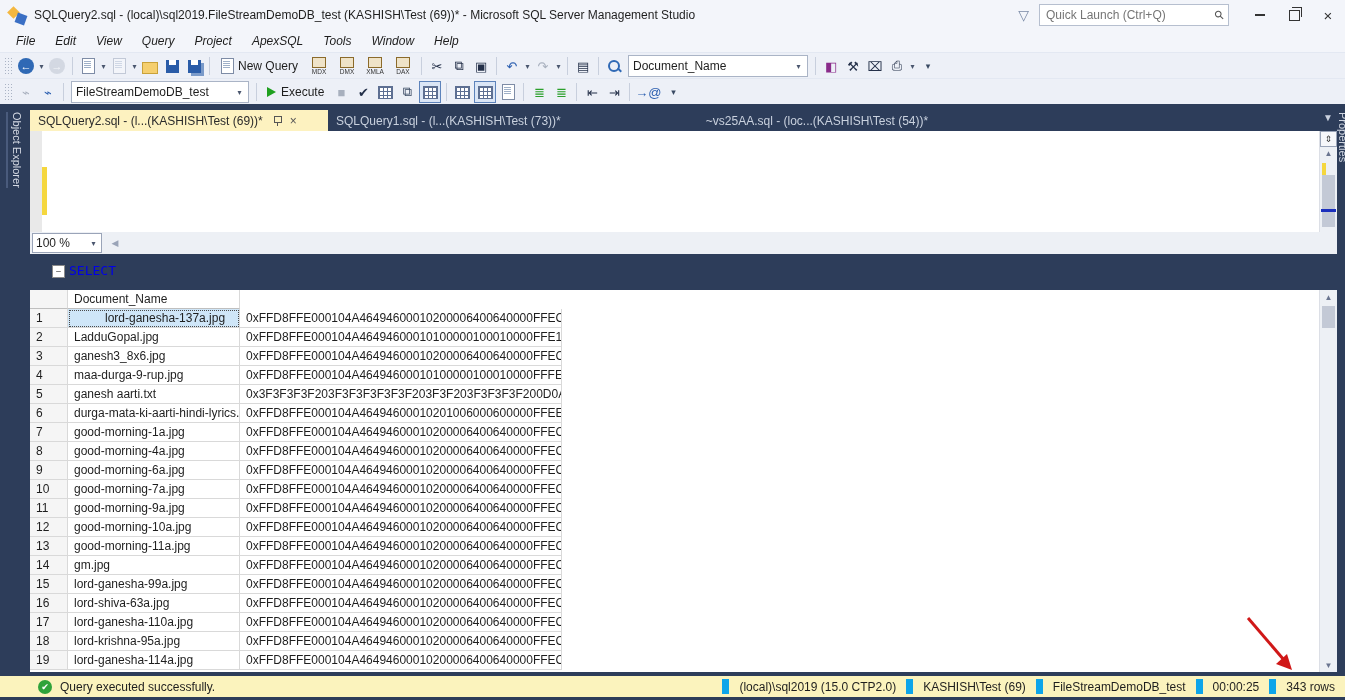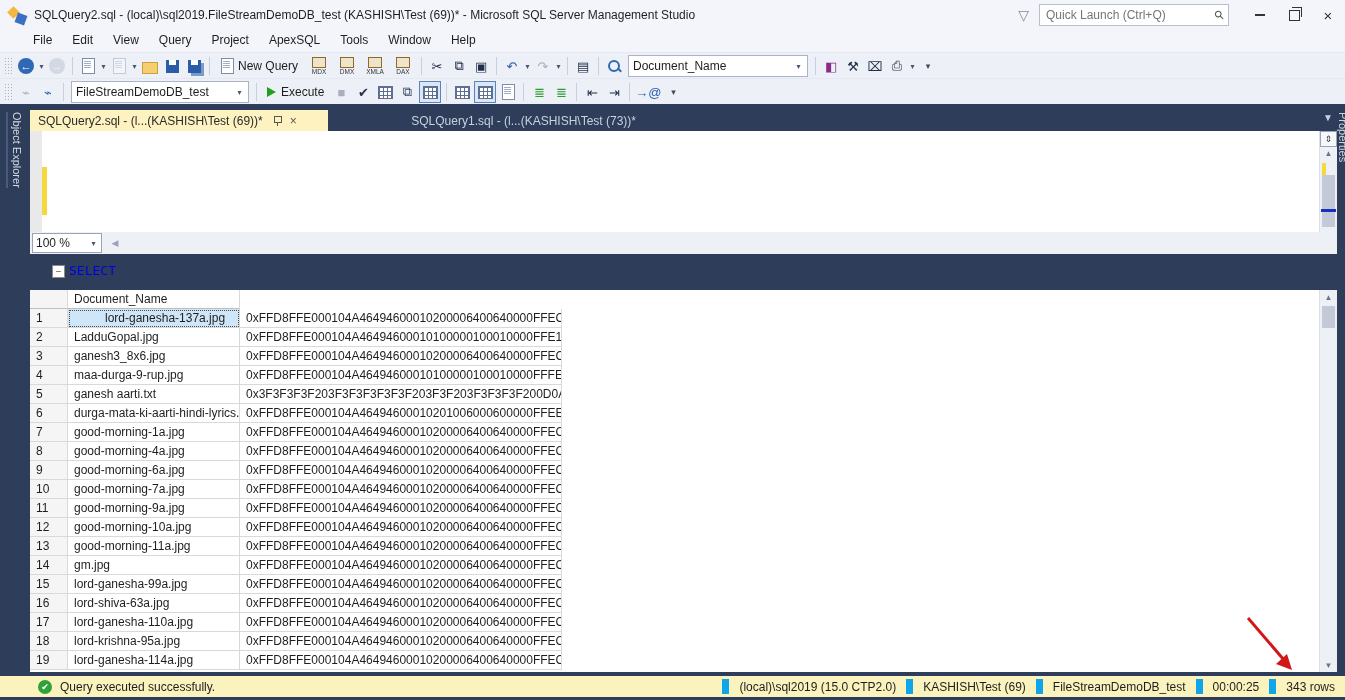--- a/index.html
+++ b/index.html
@@ -18,21 +18,21 @@
   .quick-launch input{border:none;outline:none;flex:1;font-family:"Liberation Sans",sans-serif;font-size:12px;color:#0f766e;background:transparent;}
   .ql-search{color:#555;font-size:12px;transform:rotate(-45deg);}
   .win-btns{display:flex;align-items:center;margin-left:14px;}
   .win-btn{width:34px;height:28px;display:flex;align-items:center;justify-content:center;color:#333;}
   .wb-min{width:10px;height:2px;background:#333;}
   .wb-rest{width:9px;height:9px;border:1px solid #333;position:relative;}
   .wb-rest:before{content:"";position:absolute;left:2px;top:-4px;width:9px;height:9px;border:1px solid #333;border-bottom:none;border-left:none;}
   .wb-close{font-size:15px;}
 
   
-  .menubar{position:absolute;top:30px;left:0;right:0;height:22px;background:#f3f5fa;display:flex;padding-left:23px;}
+  .menubar{position:absolute;top:30px;left:0;right:0;height:22px;background:#f3f5fa;display:flex;align-items:center;padding-left:6px;font-style:italic;}
   .menu-item{padding:3px 10px;white-space:nowrap;}
 
   
   .toolbar{position:absolute;left:0;right:0;height:26px;background:#edf0f7;display:flex;align-items:center;border-top:1px solid #e3e8f2;}
   .tb1{top:52px;} .tb2{top:78px;border-bottom:1px solid #dfe4ef;}
   .grip{width:8px;height:18px;margin:0 3px 0 4px;background-image:radial-gradient(#aab3c4 1px,transparent 1px);background-size:3px 3px;}
   .tbi{min-width:20px;height:20px;display:inline-flex;align-items:center;justify-content:center;margin:0 1px;font-size:13px;color:#3a4a63;}
   .tbi.dis{opacity:.38;}
   .tbsep{width:1px;height:18px;background:#c8cfdd;margin:0 4px;}
   .caret{font-size:8px;color:#4a566e;width:9px;display:inline-flex;justify-content:center;}
@@ -65,21 +65,21 @@
   .main{position:absolute;top:104px;left:0;right:0;bottom:24px;background:#2d3d5a;}
   .side-strip{position:absolute;left:0;top:0;bottom:0;width:30px;background:#2d3d5a;}
   .side-tab{margin:8px 0 0 6px;writing-mode:vertical-rl;color:#d5dae4;font-size:11px;white-space:nowrap;border-left:2px solid #4a5b7c;padding-left:3px;}
   .right-strip{position:absolute;right:0;top:0;bottom:0;width:8px;background:#2d3d5a;overflow:hidden;}
   .right-tab{writing-mode:vertical-rl;color:#cfd5e0;font-size:11px;margin-top:8px;white-space:nowrap;}
 
   
   .tabstrip{position:absolute;left:30px;right:8px;top:6px;height:21px;display:flex;align-items:stretch;color:#c9d1de;}
   .tab{display:flex;align-items:center;padding:0 8px;font-size:12px;white-space:nowrap;overflow:hidden;}
   .tab.active{background:#fdf2c0;color:#2b2b2b;}
-  .tab.t1{width:282px;} .tab.t2{width:300px;justify-content:flex-end;} .tab.t3{width:330px;justify-content:center;} .tab.t4{width:240px;justify-content:center;}
+  .tab.t1{width:282px;} .tab.t2{width:300px;justify-content:flex-start;} .tab.t3{width:330px;justify-content:center;} .tab.t4{width:240px;justify-content:center;}
   .tab-label{overflow:hidden;text-overflow:ellipsis;}
   .tab-pin{width:9px;height:11px;margin-left:10px;position:relative;}
   .tab-pin:before{content:"";position:absolute;left:1px;top:1px;width:6px;height:5px;border:1px solid #555;}
   .tab-pin:after{content:"";position:absolute;left:4px;top:7px;width:1px;height:4px;background:#555;}
   .tab-close{margin-left:8px;color:#555;font-size:12px;}
   .tab-list-caret{position:absolute;right:12px;top:8px;color:#c9d1de;font-size:10px;}
 
   
   .editor{position:absolute;left:30px;right:8px;top:27px;height:114px;background:#fff;}
   .gutter{position:absolute;left:0;top:0;bottom:0;width:12px;background:#e9e9e9;}
@@ -308,20 +308,23 @@
 
   <div class="tabstrip">
       <div class="tab t1 active">
         <div class="tab-label">SQLQuery2.sql - (l...(KASHISH\Test (69))*</div>
         <div class="tab-pin"></div>
         <div class="tab-close">×</div>
       </div>
       <div class="tab t2">
         <div class="tab-label">SQLQuery1.sql - (l...(KASHISH\Test (73))*</div>
       </div>
+      <div class="tab t3">
+        <div class="tab-label">~vs25AA.sql - (loc...(KASHISH\Test (54))*</div>
+      </div>
     </div>
   <div class="tab-list-caret">▼</div>
 
   <div class="editor">
     <div class="gutter"></div>
     <div class="change-bar"></div>
     <div class="code">
       <div class="line noind"></div>
       <div class="line noind"></div>
       <div class="line"><span class="collapse-box">−</span><span class="kw">SELECT</span></div>

